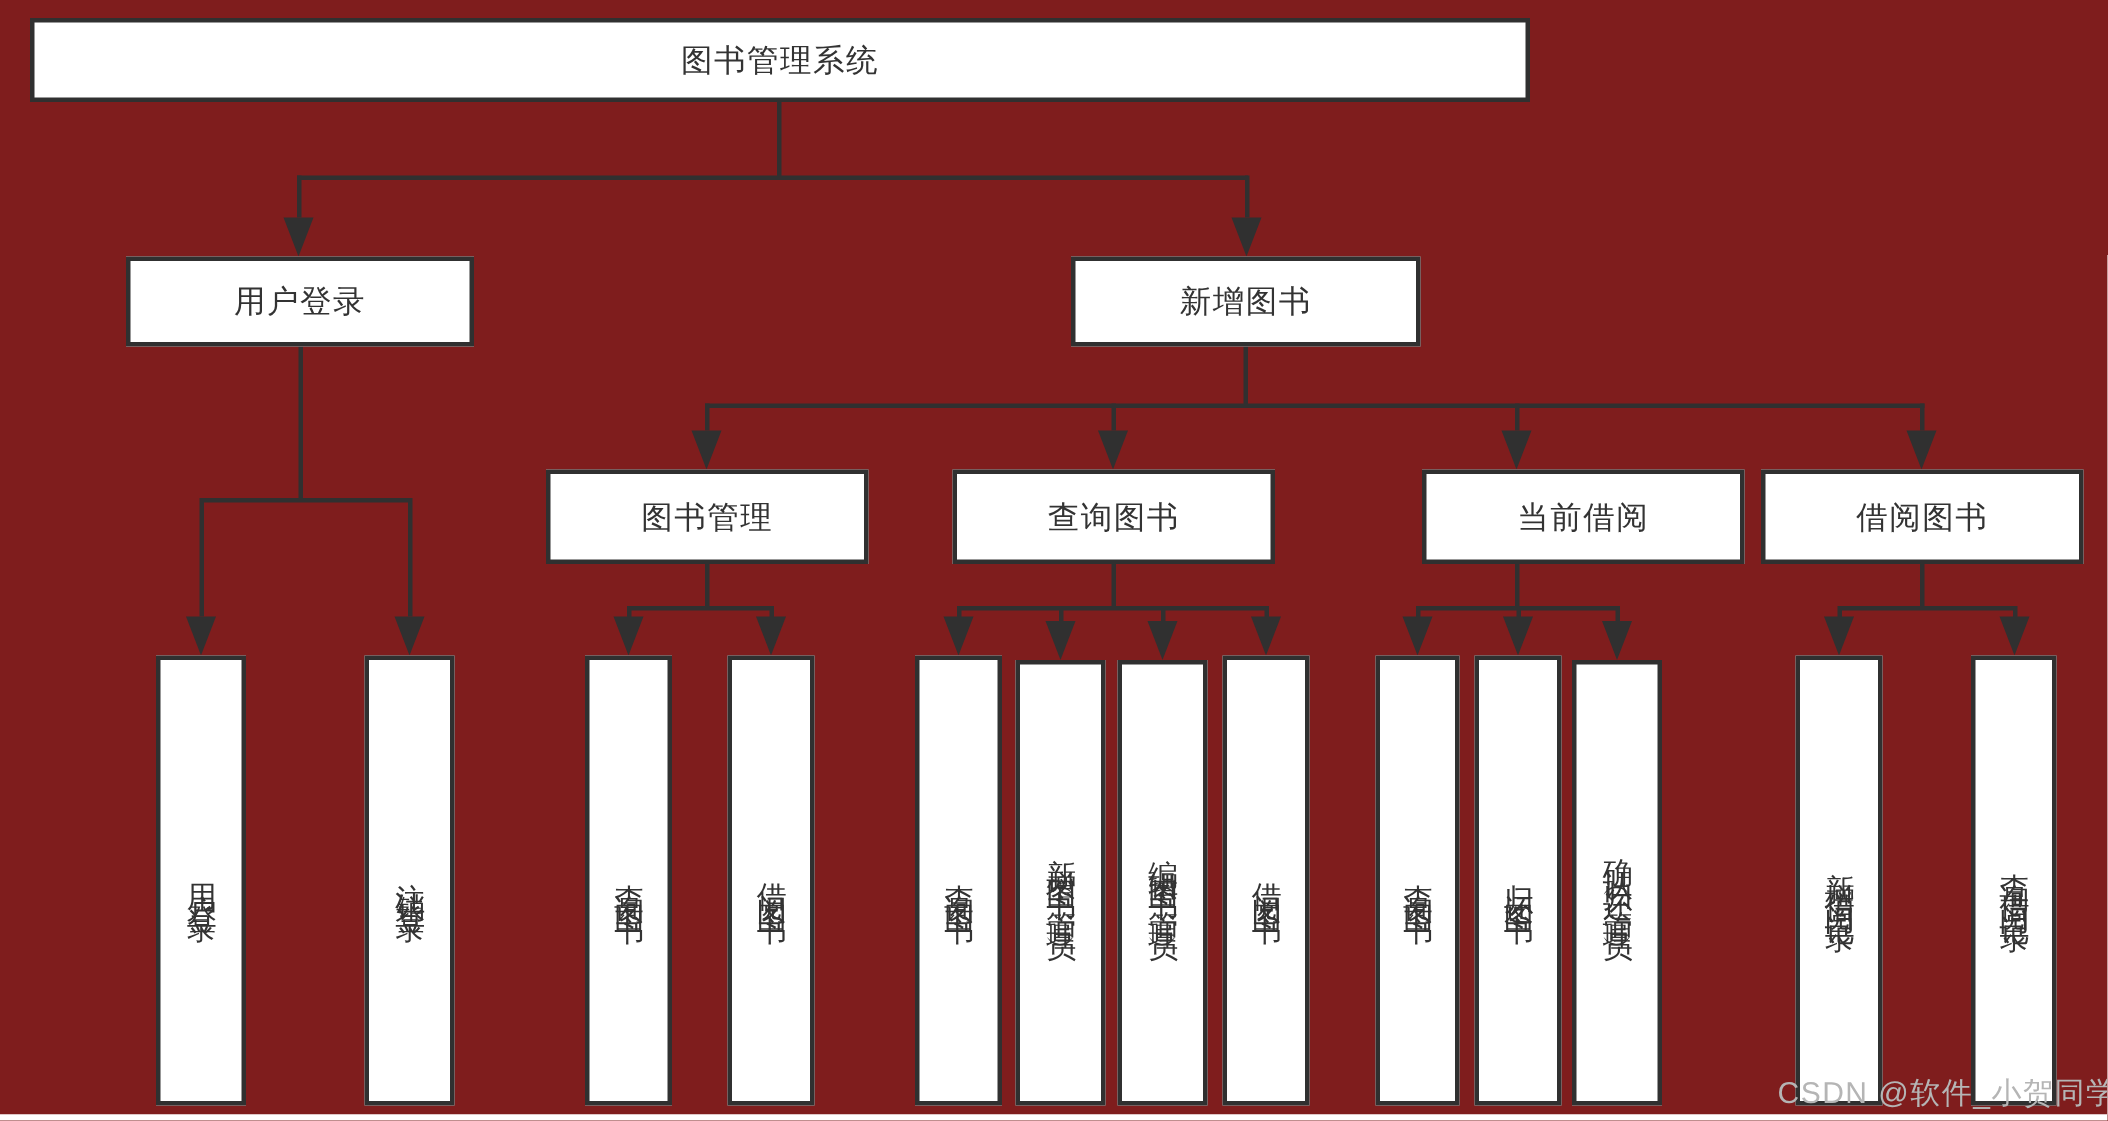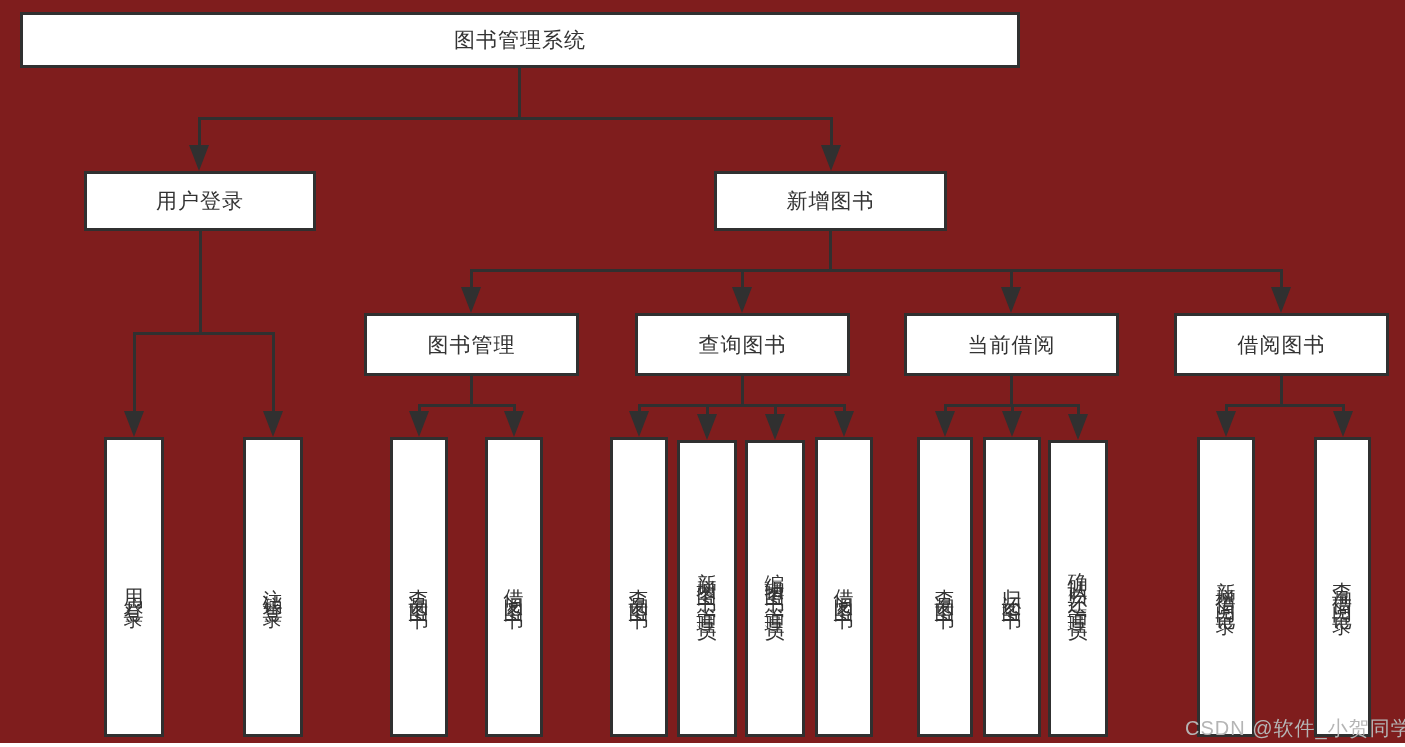--- a/index.html
+++ b/index.html
@@ -77,21 +77,21 @@
   <div class="arrowhead" style="left:461px;top:287px"></div>
   <div class="line" style="left:741px;top:269px;width:3px;height:18px"></div>
   <div class="arrowhead" style="left:732px;top:287px"></div>
   <div class="line" style="left:1010px;top:269px;width:3px;height:18px"></div>
   <div class="arrowhead" style="left:1001px;top:287px"></div>
   <div class="line" style="left:1280px;top:269px;width:3px;height:18px"></div>
   <div class="arrowhead" style="left:1271px;top:287px"></div>
 
   <div class="box hbox" style="left:364px;top:313px;width:215px;height:63px">图书管理</div>
   <div class="box hbox" style="left:635px;top:313px;width:215px;height:63px">查询图书</div>
-  <div class="box hbox" style="left:904px;top:313px;width:215px;height:63px">当前借阅</div>
+  <div class="box hbox" style="left:948px;top:313px;width:215px;height:63px">当前借阅</div>
   <div class="box hbox" style="left:1174px;top:313px;width:215px;height:63px">借阅图书</div>
 
   <div class="line" style="left:470px;top:376px;width:3px;height:30px"></div>
   <div class="line" style="left:419px;top:404px;width:96px;height:3px"></div>
   <div class="line" style="left:418px;top:404px;width:3px;height:9px"></div>
   <div class="arrowhead" style="left:409px;top:411px"></div>
   <div class="line" style="left:513px;top:404px;width:3px;height:9px"></div>
   <div class="arrowhead" style="left:504px;top:411px"></div>
 
   <div class="line" style="left:741px;top:376px;width:3px;height:30px"></div>

